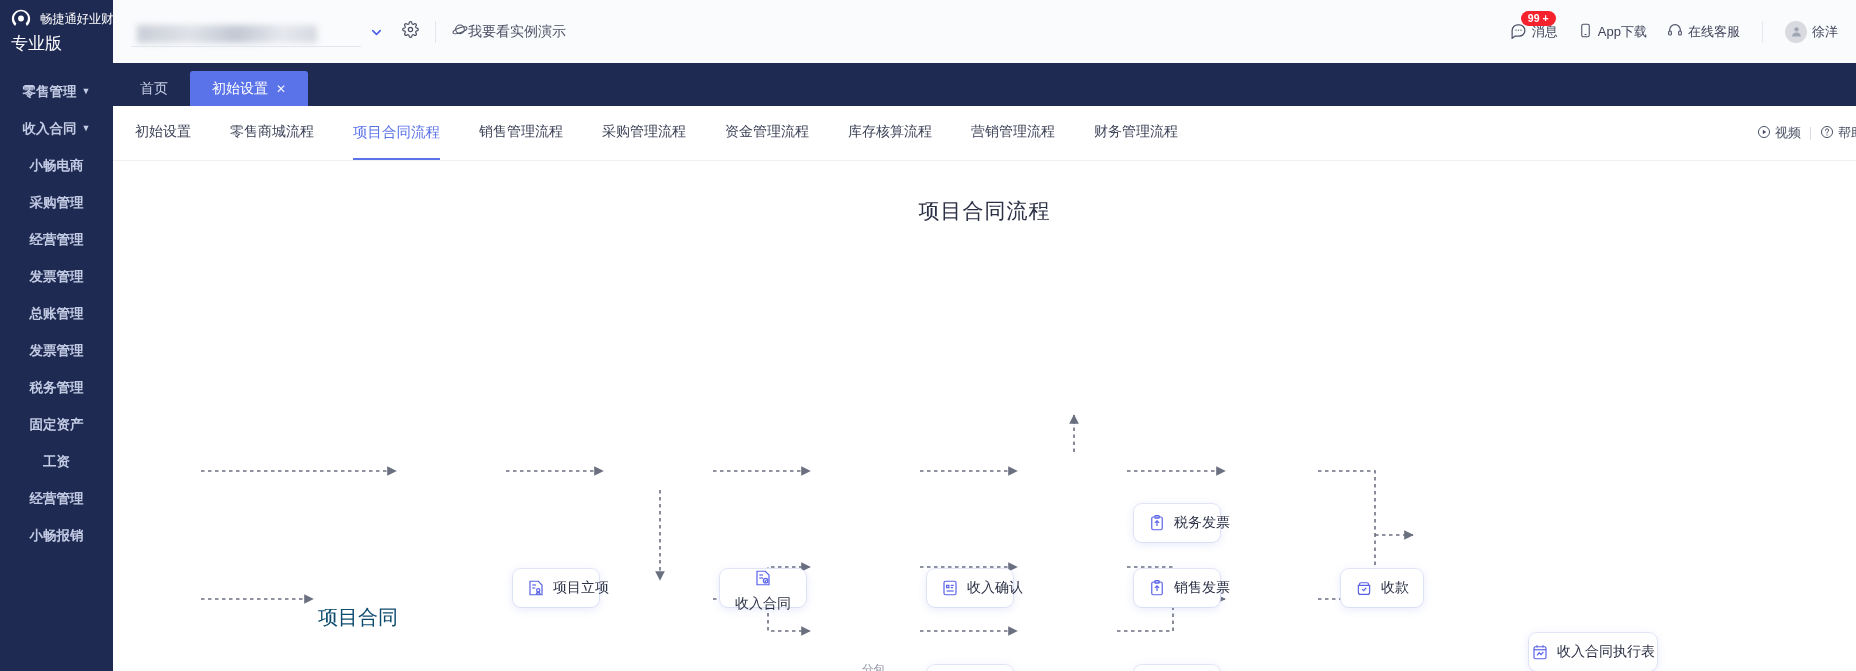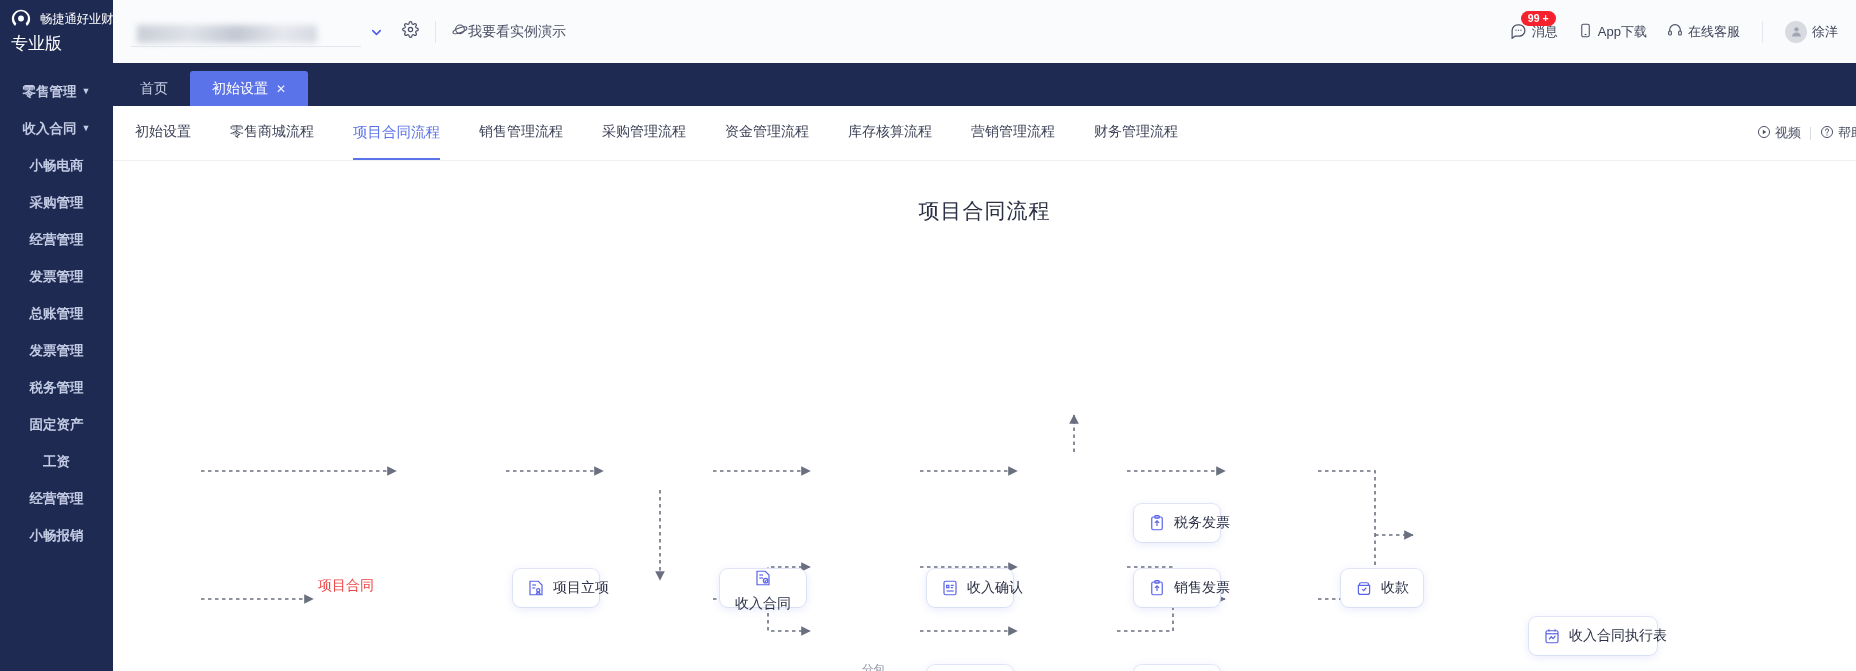--- a/index.html
+++ b/index.html
@@ -165,21 +165,21 @@
     border-radius: 8px;
     box-shadow: 0 2px 10px rgba(91,115,232,.16), 0 0 0 1px rgba(230,233,245,.9);
     display:flex; align-items:center; gap:8px;
     padding: 0 14px;
     font-size:14px; color:#2b3044;
     white-space:nowrap;
     cursor:pointer;
   }
   .node .ico { width:18px; height:18px; flex:0 0 18px; display:block; }
   .rowlabel {
-    position:absolute; font-size:14px; color:#ef4444; white-space:nowrap;
+    position:absolute; font-size:20px; color:#0c4a6e; white-space:nowrap;margin-top:27px;
   }
   .edgelabel {
     position:absolute; font-size:11.5px; color:#8a8f9e; white-space:nowrap;
   }
   svg.edges { position:absolute; left:0; top:0; width:100%; height:100%; pointer-events:none; }
 </style>
 </head>
 <body>
 
 <div class="app">
@@ -470,21 +470,21 @@
           <span class="ico">
             <svg viewBox="0 0 24 24" fill="none" stroke="#5b63e8" stroke-width="1.6">
                 <path d="M4.5 8.5h15v9a3 3 0 0 1-3 3h-9a3 3 0 0 1-3-3z"></path>
                 <path d="M6 8.5V7a2 2 0 0 1 2-2h8a2 2 0 0 1 2 2v1.5"></path>
                 <path d="M9.5 13.5l2 2 3.5-3.8"></path>
               </svg>
           </span>
           <span>收款</span>
         </div>
 
-        <div class="node" style="left:1416px; top:392px; width:128px;">
+        <div class="node" style="left:1416px; top:408px; width:128px;justify-content:center;">
           <span class="ico">
             <svg viewBox="0 0 24 24" fill="none" stroke="#5b63e8" stroke-width="1.6">
                 <rect x="4" y="5" width="16" height="16" rx="2"></rect>
                 <line x1="4" y1="9" x2="20" y2="9"></line>
                 <line x1="8" y1="3" x2="8" y2="6"></line>
                 <line x1="16" y1="3" x2="16" y2="6"></line>
                 <polyline points="8,16.5 11,13 13.5,15.5 16.5,12"></polyline>
               </svg>
           </span>
           <span>收入合同执行表</span>

